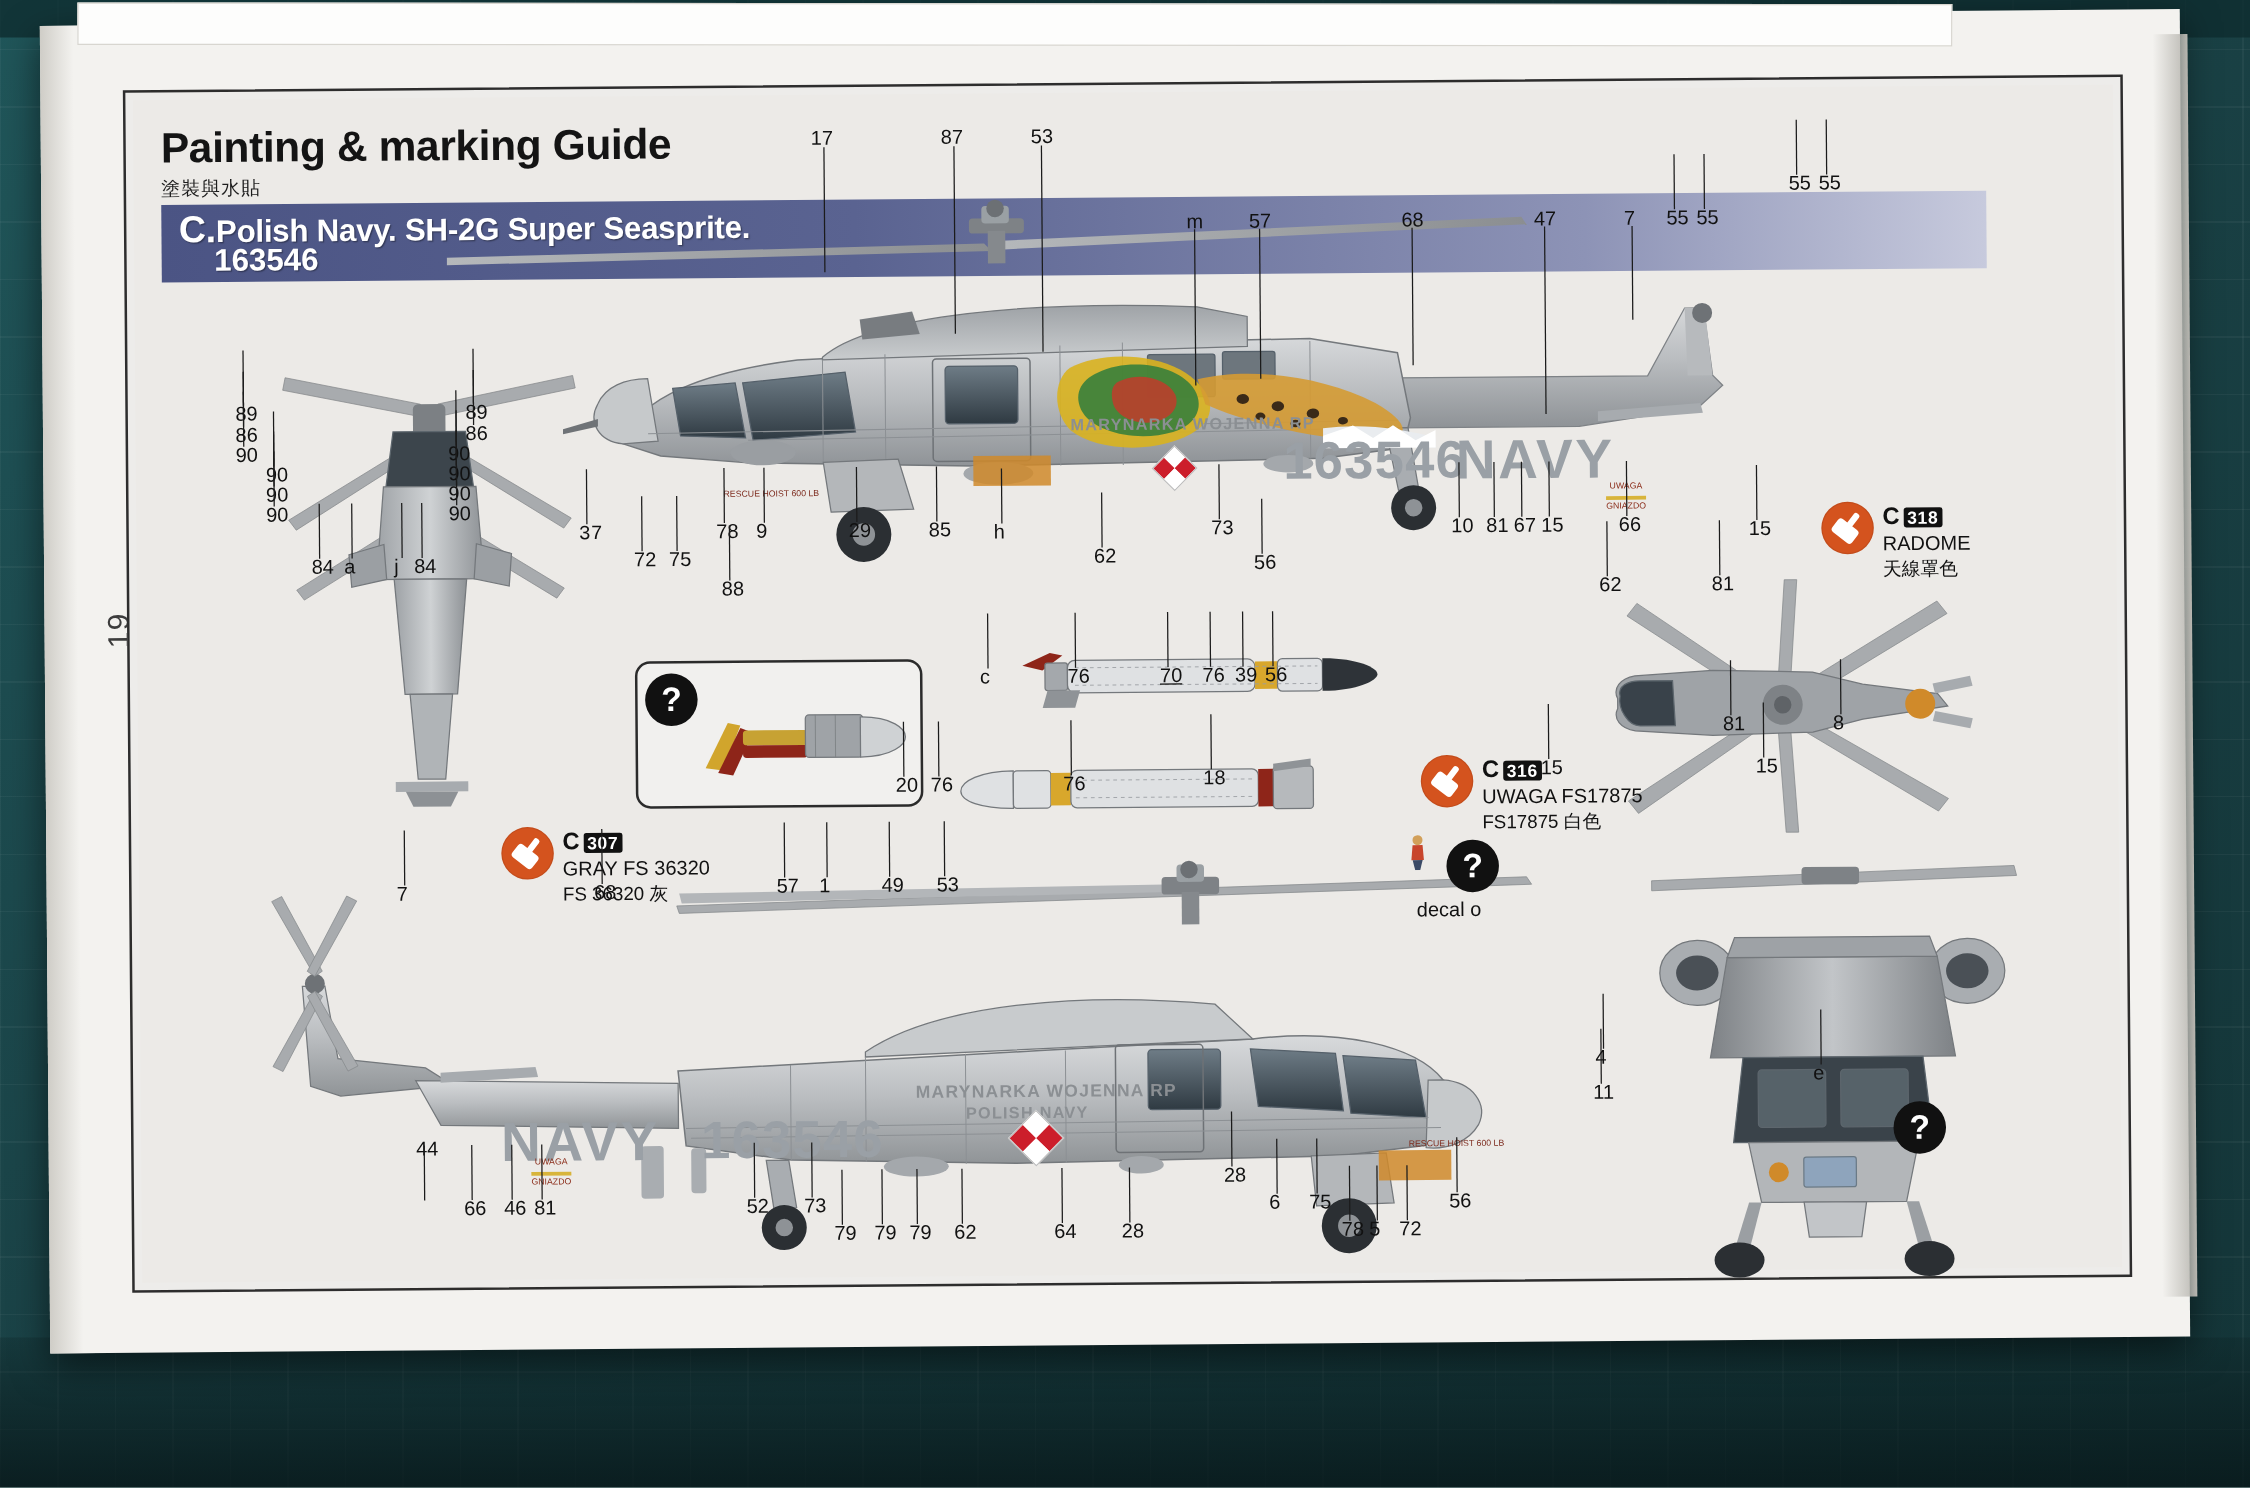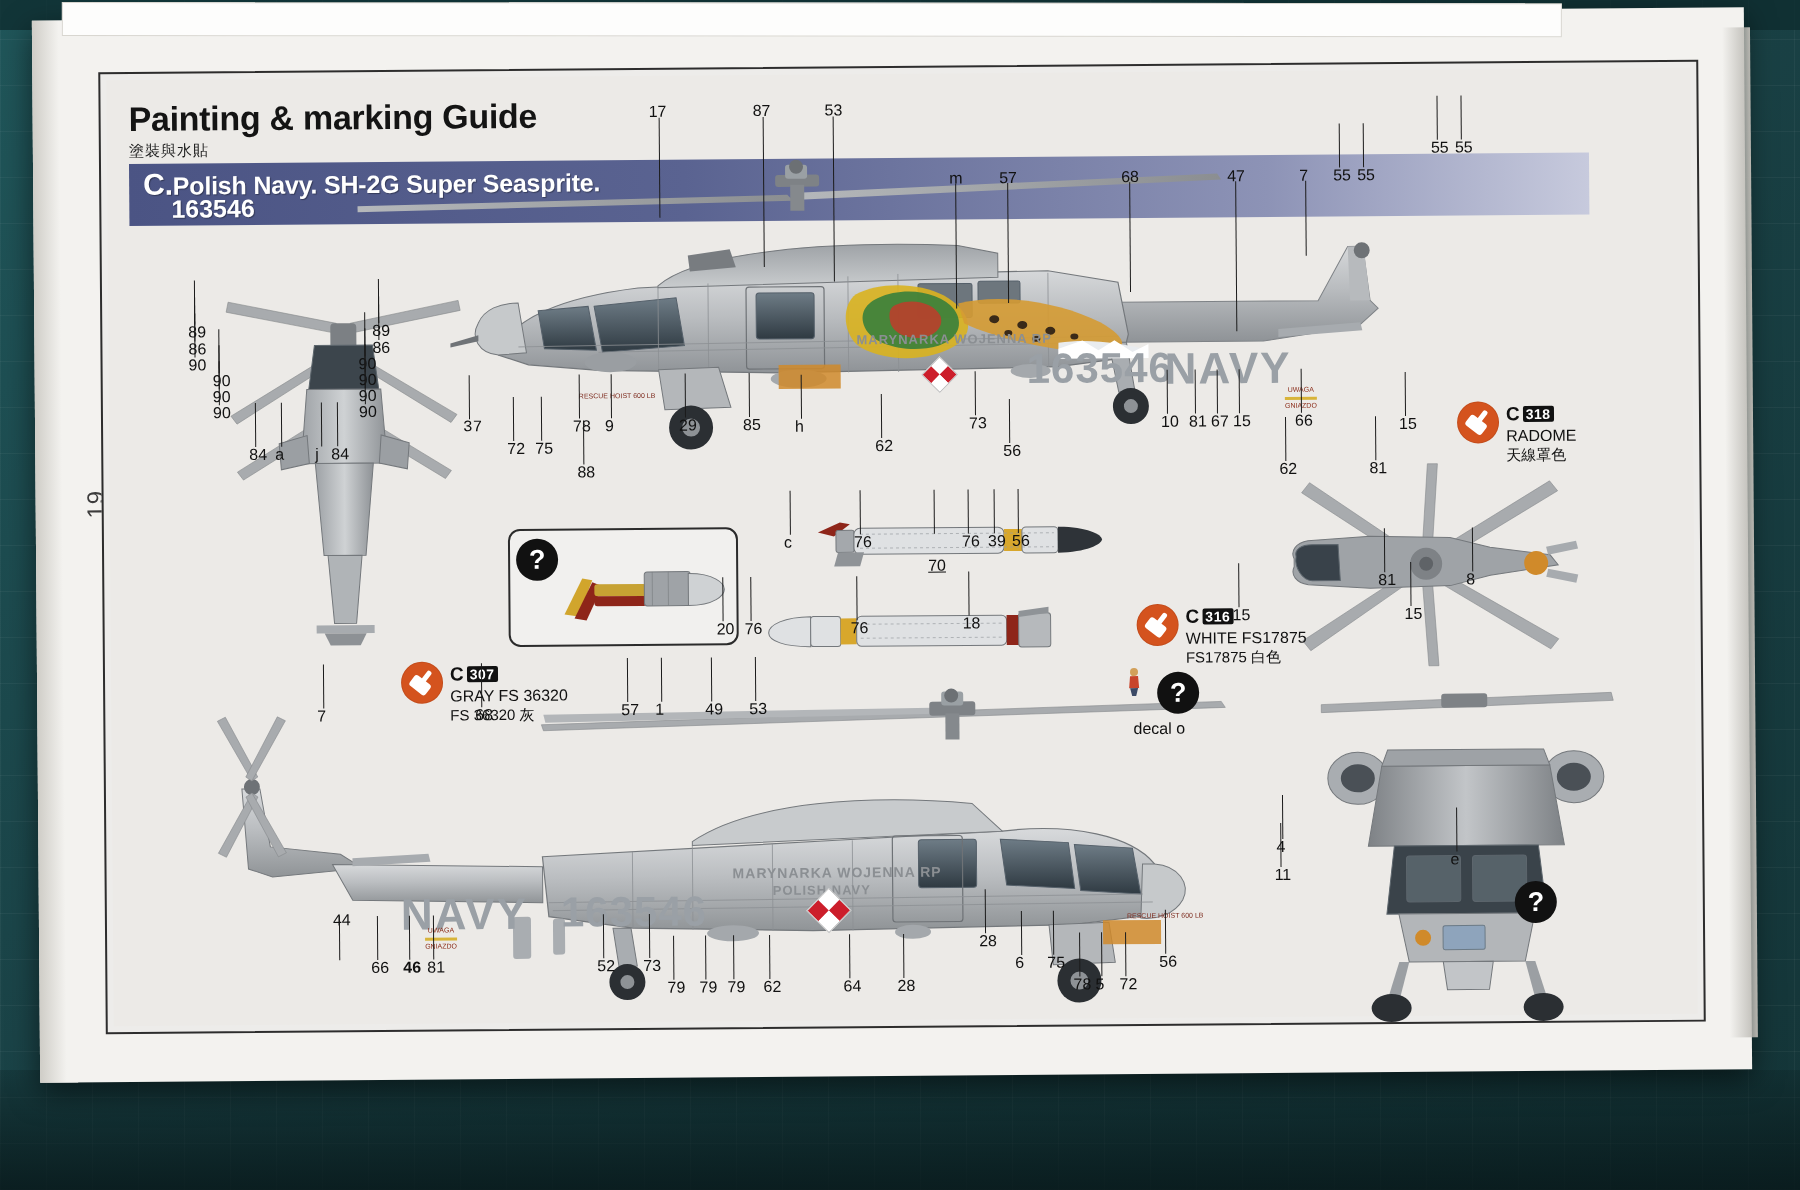--- a/index.html
+++ b/index.html
@@ -597,21 +597,21 @@
         </div>
       </div>
 
       <div class="paint" style="left:1026px; top:532px;">
         <div class="paint-disc"></div>
         <div class="paint-txt">
           <div class="paint-code">
             <span class="c">C</span>
             <span class="num">316</span>
           </div>
-          <div class="paint-name">WHITE FS17875</div>
+          <div class="paint-name">UWAGA FS17875</div>
           <div class="paint-cjk">FS17875 白色</div>
         </div>
       </div>
 
       <div class="qmark" style="left:1046px; top:600px;">?</div>
       <div class="decal-label" style="left:1022px; top:648px;">decal o</div>
       <div class="art" style="left:1010px; top:594px; width:26px; height:30px;">
         <svg width="26" height="30" viewBox="0 0 26 30">
           <circle cx="13" cy="6" r="4" fill="#d2a05a"></circle>
           <path d="M9 10 L17 10 L18 22 L8 22 Z" fill="#c8452c"></path>
@@ -708,21 +708,21 @@
           <div class="cn" style="left: 222px; top: 368px;">84</div>
           <div class="ld" style="left: 228px; top: 324px; height: 44px;"></div>
           <div class="cn" style="left: 468px; top: 388px;">88</div>
           <div class="ld" style="left: 474px; top: 344px; height: 44px;"></div>
           <div class="cn" style="left: 894px; top: 370px;">56</div>
           <div class="ld" style="left: 900px; top: 326px; height: 44px;"></div>
           <div class="cn" style="left: 674px; top: 460px;">c</div>
           <div class="ld" style="left: 680px; top: 416px; height: 44px;"></div>
           <div class="cn" style="left: 744px; top: 460px;">76</div>
           <div class="ld" style="left: 750px; top: 416px; height: 44px;"></div>
-          <div class="cn" style="left: 818px; top: 484px; text-decoration: underline;">70</div>
+          <div class="cn" style="left: 818px; top: 460px; text-decoration: underline;">70</div>
           <div class="ld" style="left: 824px; top: 416px; height: 44px;"></div>
           <div class="cn" style="left: 852px; top: 460px;">76</div>
           <div class="ld" style="left: 858px; top: 416px; height: 44px;"></div>
           <div class="cn" style="left: 878px; top: 460px;">39</div>
           <div class="ld" style="left: 884px; top: 416px; height: 44px;"></div>
           <div class="cn" style="left: 902px; top: 460px;">56</div>
           <div class="ld" style="left: 908px; top: 416px; height: 44px;"></div>
           <div class="cn" style="left: 606px; top: 546px;">20</div>
           <div class="ld" style="left: 612px; top: 502px; height: 44px;"></div>
           <div class="cn" style="left: 634px; top: 546px;">76</div>
@@ -754,21 +754,21 @@
           <div class="cn" style="left: 544px; top: 626px;">1</div>
           <div class="ld" style="left: 550px; top: 582px; height: 44px;"></div>
           <div class="cn" style="left: 594px; top: 626px;">49</div>
           <div class="ld" style="left: 600px; top: 582px; height: 44px;"></div>
           <div class="cn" style="left: 638px; top: 626px;">53</div>
           <div class="ld" style="left: 644px; top: 582px; height: 44px;"></div>
           <div class="cn" style="left: 220px; top: 834px;">44</div>
           <div class="ld" style="left: 226px; top: 838px; height: 44px;"></div>
           <div class="cn" style="left: 258px; top: 882px;">66</div>
           <div class="ld" style="left: 264px; top: 838px; height: 44px;"></div>
-          <div class="cn" style="left: 290px; top: 882px; font-weight: bold;">46</div>
+          <div class="cn" style="left: 290px; top: 882px;">46</div>
           <div class="ld" style="left: 296px; top: 838px; height: 44px;"></div>
           <div class="cn" style="left: 314px; top: 882px;">81</div>
           <div class="ld" style="left: 320px; top: 838px; height: 44px;"></div>
           <div class="cn" style="left: 484px; top: 882px;">52</div>
           <div class="ld" style="left: 490px; top: 838px; height: 44px;"></div>
           <div class="cn" style="left: 530px; top: 882px;">73</div>
           <div class="ld" style="left: 536px; top: 838px; height: 44px;"></div>
           <div class="cn" style="left: 554px; top: 904px;">79</div>
           <div class="ld" style="left: 560px; top: 860px; height: 44px;"></div>
           <div class="cn" style="left: 586px; top: 904px;">79</div>

